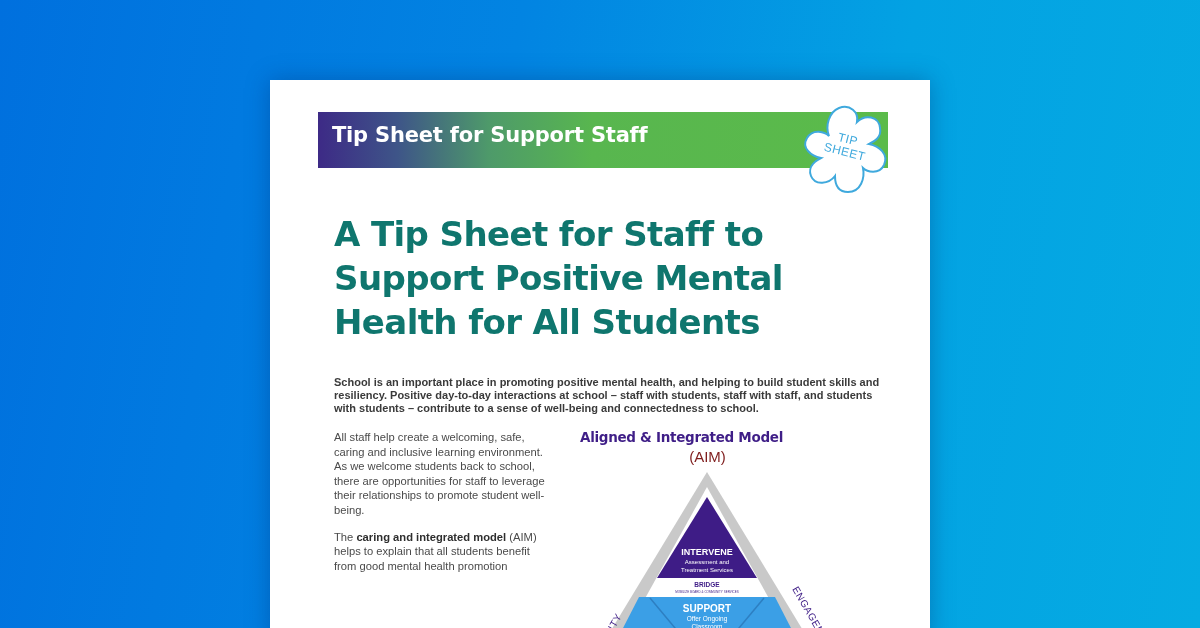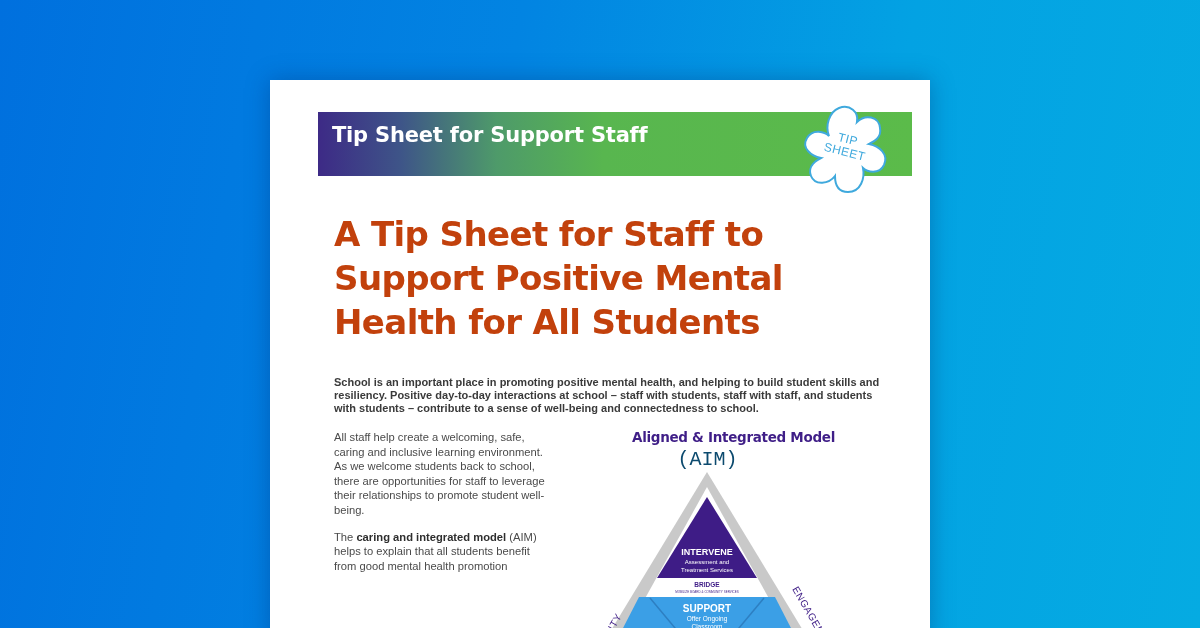--- a/index.html
+++ b/index.html
@@ -7,60 +7,59 @@
       width:1200px; height:628px; overflow:hidden; position:relative;
       background: linear-gradient(100deg, #0070DE 0%, #0284E2 40%, #03A2E3 70%, #05ABE2 100%);
       font-family: "Liberation Sans", sans-serif;
     }
     .page {
       position:absolute; left:270px; top:80px; width:660px; height:560px;
       background:#FFFFFF;
       box-shadow: 0 0 22px rgba(0,40,110,0.35);
     }
     .banner {
-      position:absolute; left:48px; top:32px; width:570px; height:64px;
+      position:absolute; left:48px; top:32px; width:570px; height:56px;
       background: linear-gradient(90deg, #3D2A86 0%, #3E5588 14%, #4E9A6A 30%, #58B64F 48%, #5BBB4A 100%);
-      padding-left: 24px;
     }
     .banner-title {
       position:absolute; left:14px; top:11px;
       color:#FFFFFF; font-weight:bold; font-size:21px; letter-spacing:-0.2px;
       font-family: "DejaVu Sans", sans-serif;
     }
     .badge {
       position:absolute; left:525px; top:22px; width:100px; height:96px;
     }
     .badge-text {
       position:absolute; left:30px; top:31px; transform:rotate(14deg);
       color:#3FA9DD; font-size:12px; line-height:13px; text-align:center;
       font-family: "Liberation Sans", sans-serif; letter-spacing:0.5px;
     }
     .title {
       position:absolute; left:64px; top:132px; width:560px;
-      color:#c2410c; font-weight:bold; font-size:34px; line-height:44px;
+      color:#0f766e; font-weight:bold; font-size:34px; line-height:44px;
       font-family: "DejaVu Sans", sans-serif; letter-spacing:-0.6px;
     }
     .intro {
       position:absolute; left:64px; top:296px; width:560px;
       color:#3A3A3A; font-weight:bold; font-size:11px; line-height:13px;
     }
     .col {
       position:absolute; left:64px; top:350px; width:215px;
       color:#4A4A4A; font-size:11.2px; line-height:14.6px;
     }
     .col p { margin:0 0 12px 0; }
     .col b { color:#2E2E2E; }
     .aim-title {
-      position:absolute; left:310px; top:349px; width:255px; text-align:right;
+      position:absolute; left:310px; top:349px; width:255px; text-align:left;
       color:#3F1E87; font-weight:bold; font-size:13.5px;
       font-family: "DejaVu Sans", sans-serif; letter-spacing:-0.3px;
     }
     .aim-sub {
       position:absolute; left:310px; top:368px; width:255px; text-align:center;
-      color:#0c4a6e; font-size:20px; font-family: Liberation Mono, monospace;
+      color:#7f1d1d; font-size:15px; font-family: Liberation Sans, sans-serif;
     }
     .pyramid { position:absolute; left:290px; top:385px; width:300px; height:175px; }
   </style>
 </head>
 <body>
 
 <div class="page">
 
   <div class="banner">
     <div class="banner-title">Tip Sheet for Support Staff</div>

